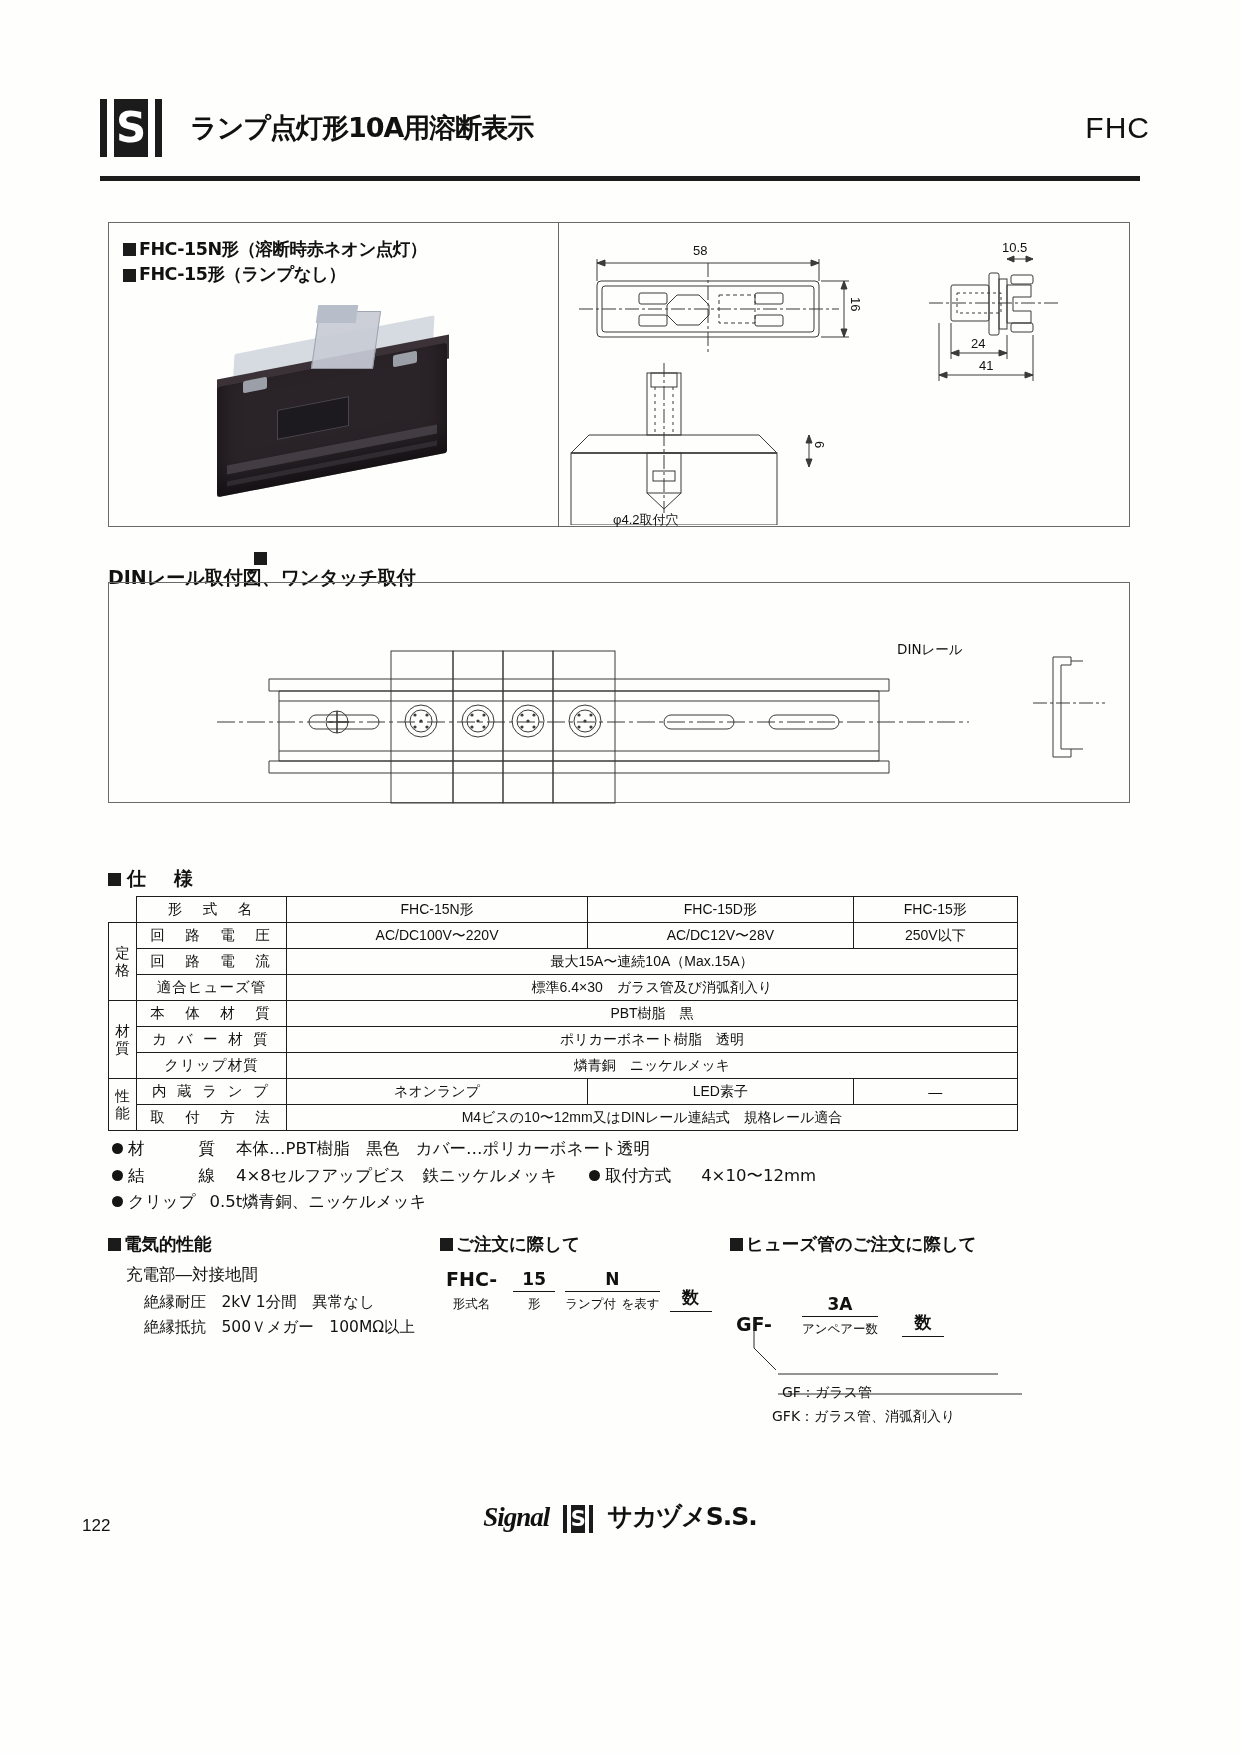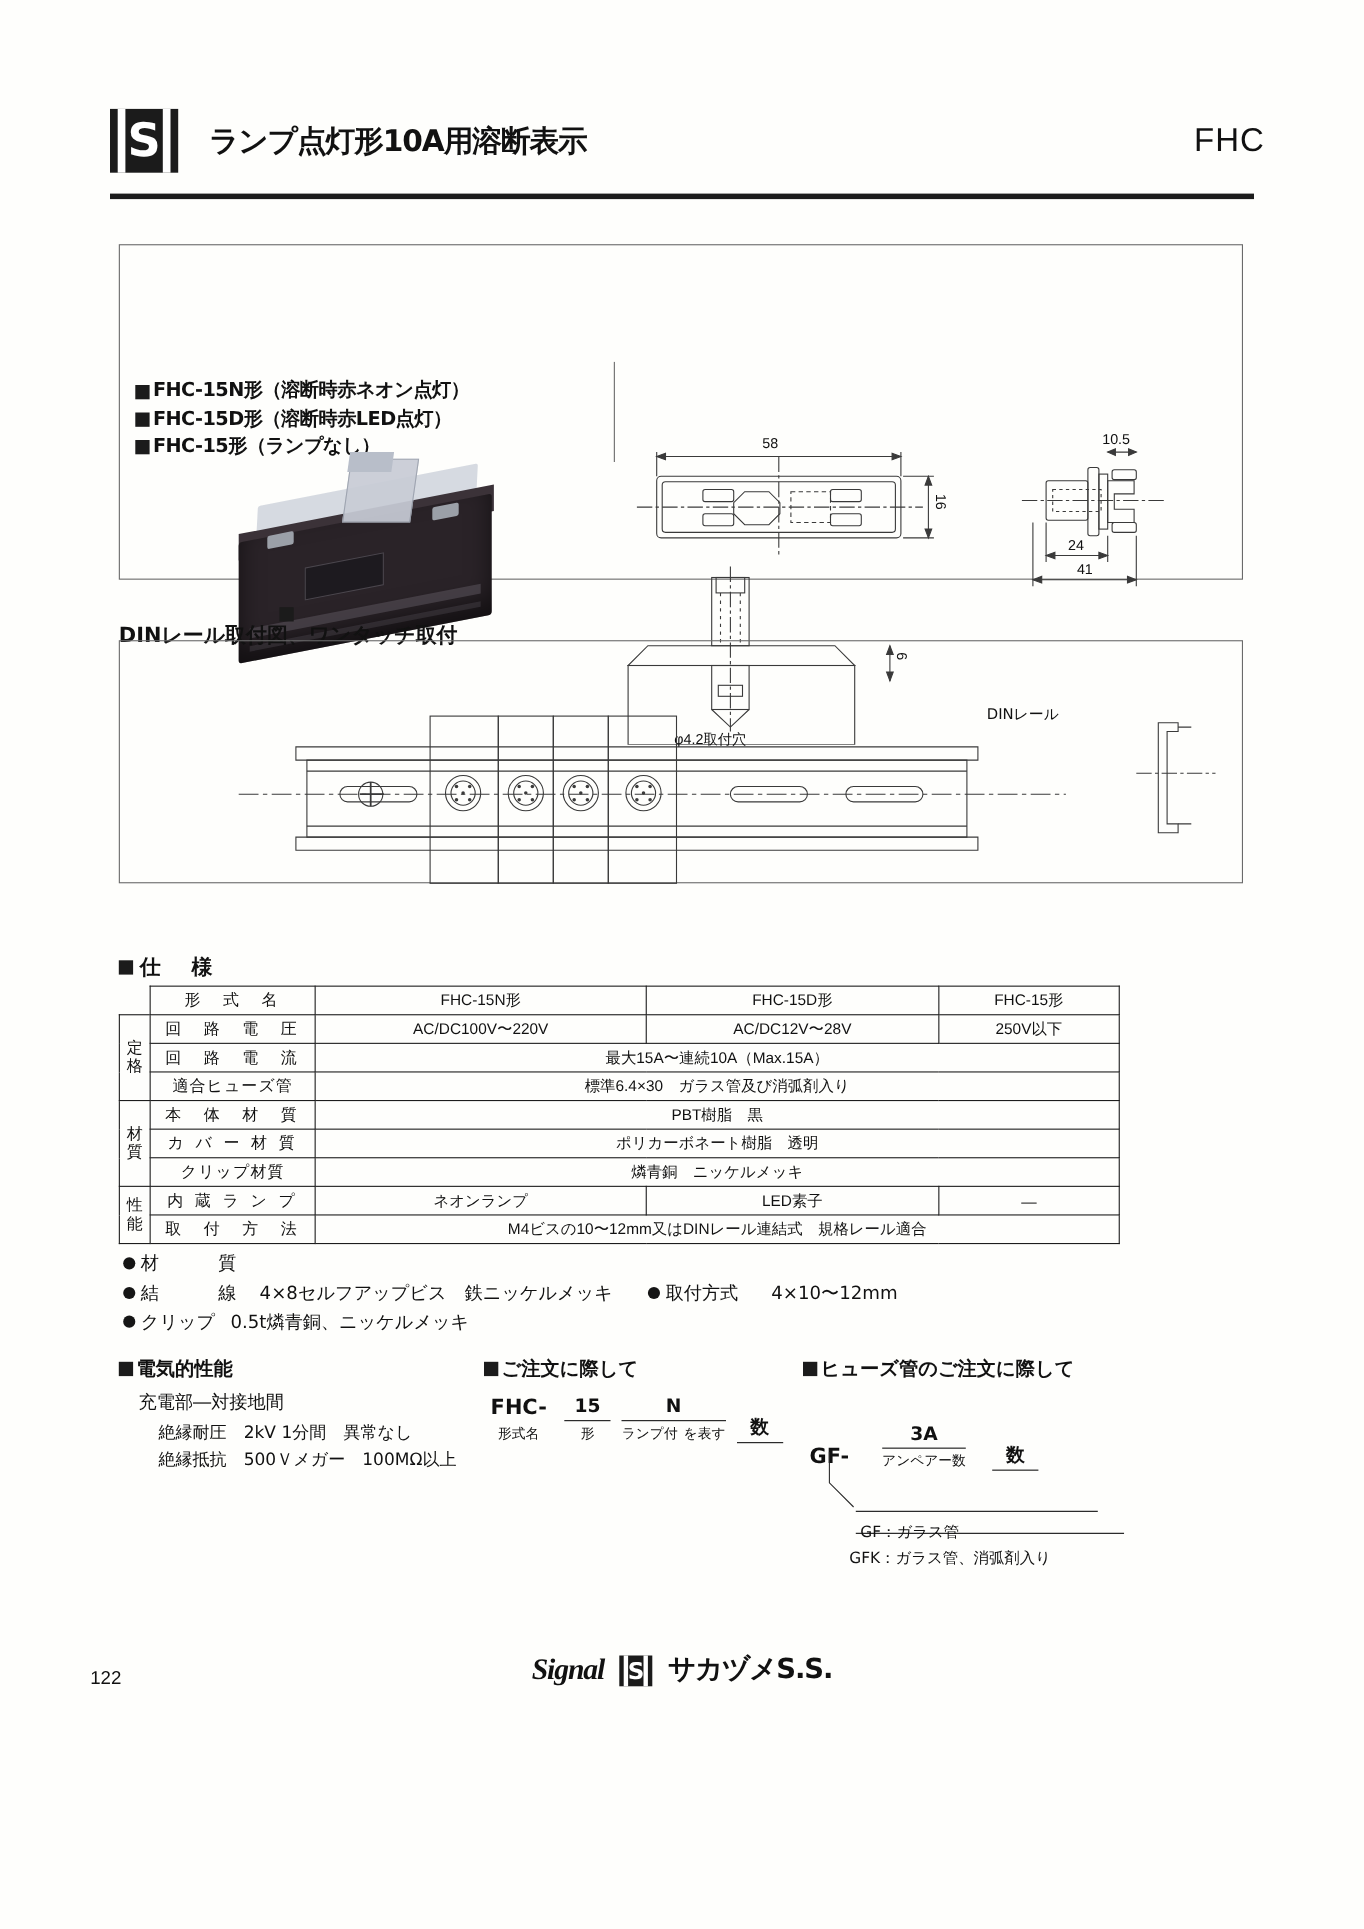--- a/index.html
+++ b/index.html
@@ -24,21 +24,21 @@
   .logo-mark .bar { position:absolute; top:0; bottom:0; width:7px; background:#fff; }
   .logo-mark .bar.l { left:7px; }
   .logo-mark .bar.r { right:7px; }
   .logo-mark span { position:relative; z-index:2; font-family:"DejaVu Sans",sans-serif; font-size:42px; line-height:1; }
   .title-sub { font-size:27px; font-weight:bold; margin-left:28px; letter-spacing:-1px; }
   .title-main { font-size:38px; font-weight:bold; margin-left:10px; letter-spacing:-1px; }
   .title-code { font-size:30px; margin-left:auto; letter-spacing:1px; font-family:"Liberation Sans",sans-serif; }
   .rule { position:absolute; left:100px; top:176px; width:1040px; height:5px; background:#1c1c1c; }
 
   
-  .panel-top { position:absolute; left:108px; top:222px; width:1022px; height:305px; border:1.5px solid #6a6a6a; display:flex;align-items:center; }
+  .panel-top { position:absolute; left:108px; top:222px; width:1022px; height:305px; border:1.5px solid #6a6a6a; display:flex; }
   .panel-left { width:450px; border-right:1.5px solid #6a6a6a; position:relative; padding:14px 0 0 14px; }
   .panel-right { flex:1; position:relative; }
   .model-line { font-size:17.5px; font-weight:bold; line-height:1.45; display:flex; align-items:center; letter-spacing:-0.5px;}
   .sq { display:inline-block; width:13px; height:13px; background:#1b1b1b; margin-right:3px; }
 
   
   .photo { position:absolute; left:88px; top:72px; width:290px; height:205px; }
   .ph-body { position:absolute; left:20px; top:70px; width:230px; height:110px; background:#2a2328;
              transform:skewY(-11deg); border-radius:3px;
              box-shadow: inset 0 -14px 22px rgba(0,0,0,.55); }
@@ -118,24 +118,20 @@
     <div class="title-sub">ランプ点灯形10A用溶断表示</div>
     <div class="title-code">FHC</div>
   </div>
   <div class="rule"></div>
 
   <div class="panel-top">
     <div class="panel-left">
       <div class="model-line">
         <i class="sq"></i>
         <span>FHC-15N形（溶断時赤ネオン点灯）</span>
-      </div>
-      <div class="model-line">
-        <i class="sq"></i>
-        <span>FHC-15D形（溶断時赤LED点灯）</span>
       </div>
       <div class="model-line">
         <i class="sq"></i>
         <span>FHC-15形（ランプなし）</span>
       </div>
 
       <div class="photo">
         <div class="ph-top"></div>
         <div class="ph-body2"></div>
         <div class="ph-body"></div>
@@ -350,20 +346,21 @@
         <td class="rowname">取　付　方　法</td>
         <td class="val" colspan="3">M4ビスの10〜12mm又はDINレール連結式　規格レール適合</td>
       </tr>
     </tbody>
   </table>
 
   <div class="bullets">
     <div class="bl">
       <i class="dot"></i>
       <span class="bl-key">材　　質</span>
+      <span style="margin-left:14px;">本体…PBT樹脂　黒色　カバー…ポリカーボネート透明</span>
     </div>
     <div class="bl">
       <i class="dot"></i>
       <span class="bl-key">結　　線</span>
       <span style="margin-left:14px;">4×8セルフアップビス　鉄ニッケルメッキ</span>
       <i class="dot" style="margin-left:32px;"></i>
       <span>取付方式</span>
       <span style="margin-left:30px;">4×10〜12mm</span>
     </div>
     <div class="bl">

